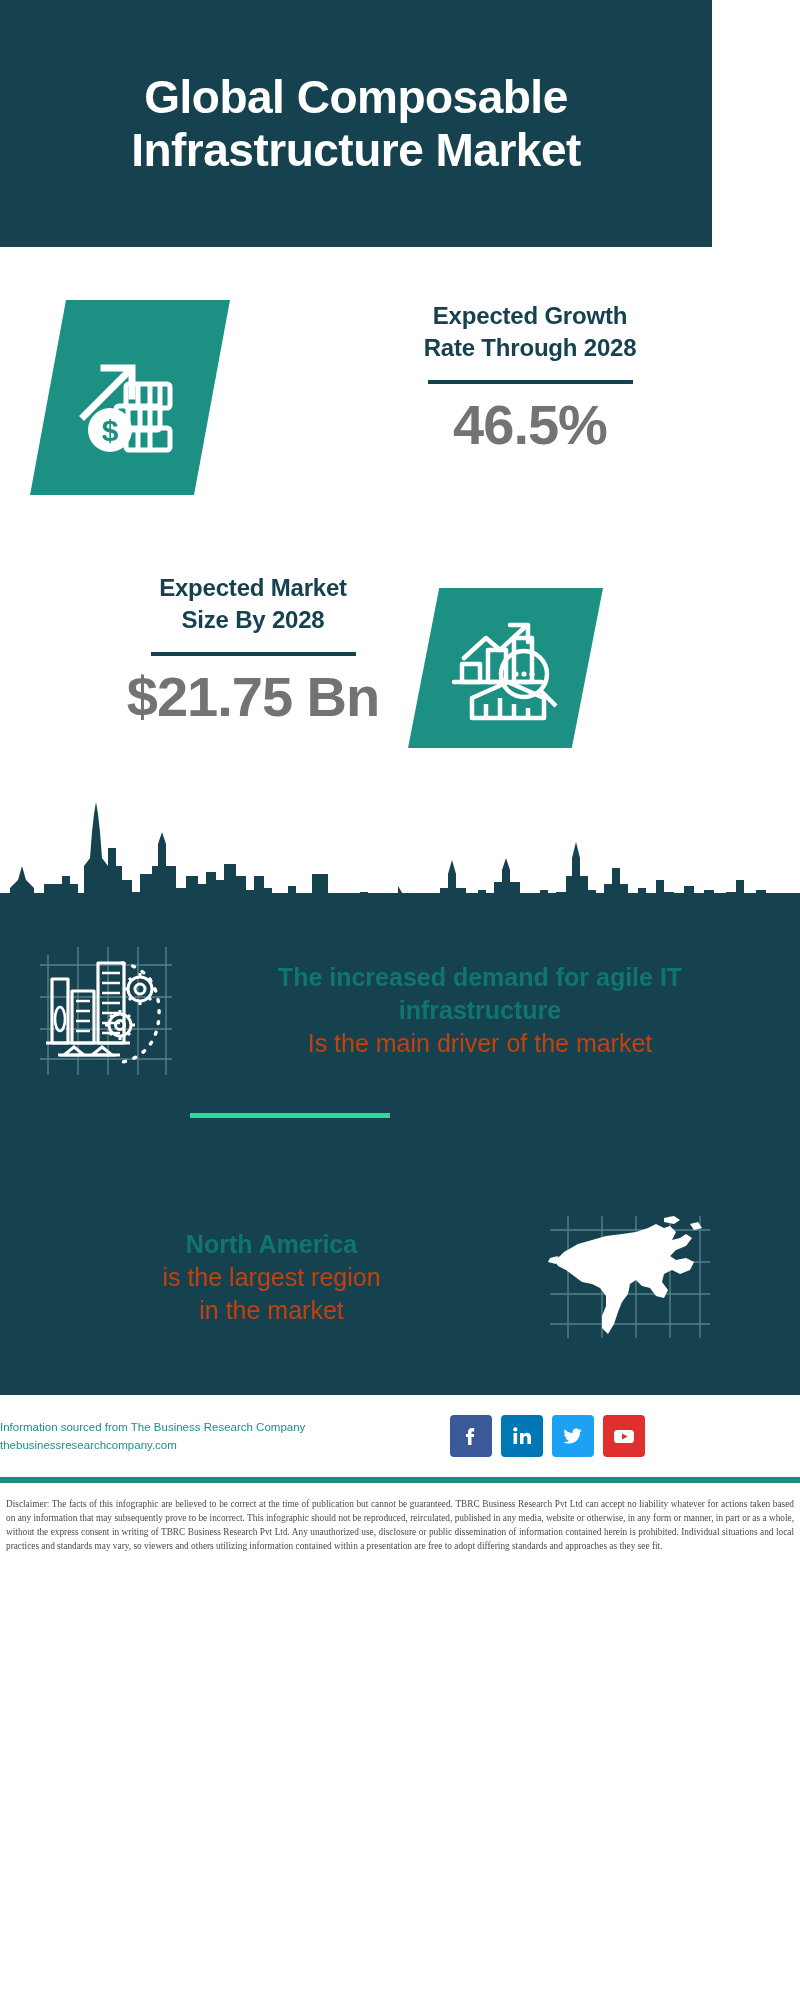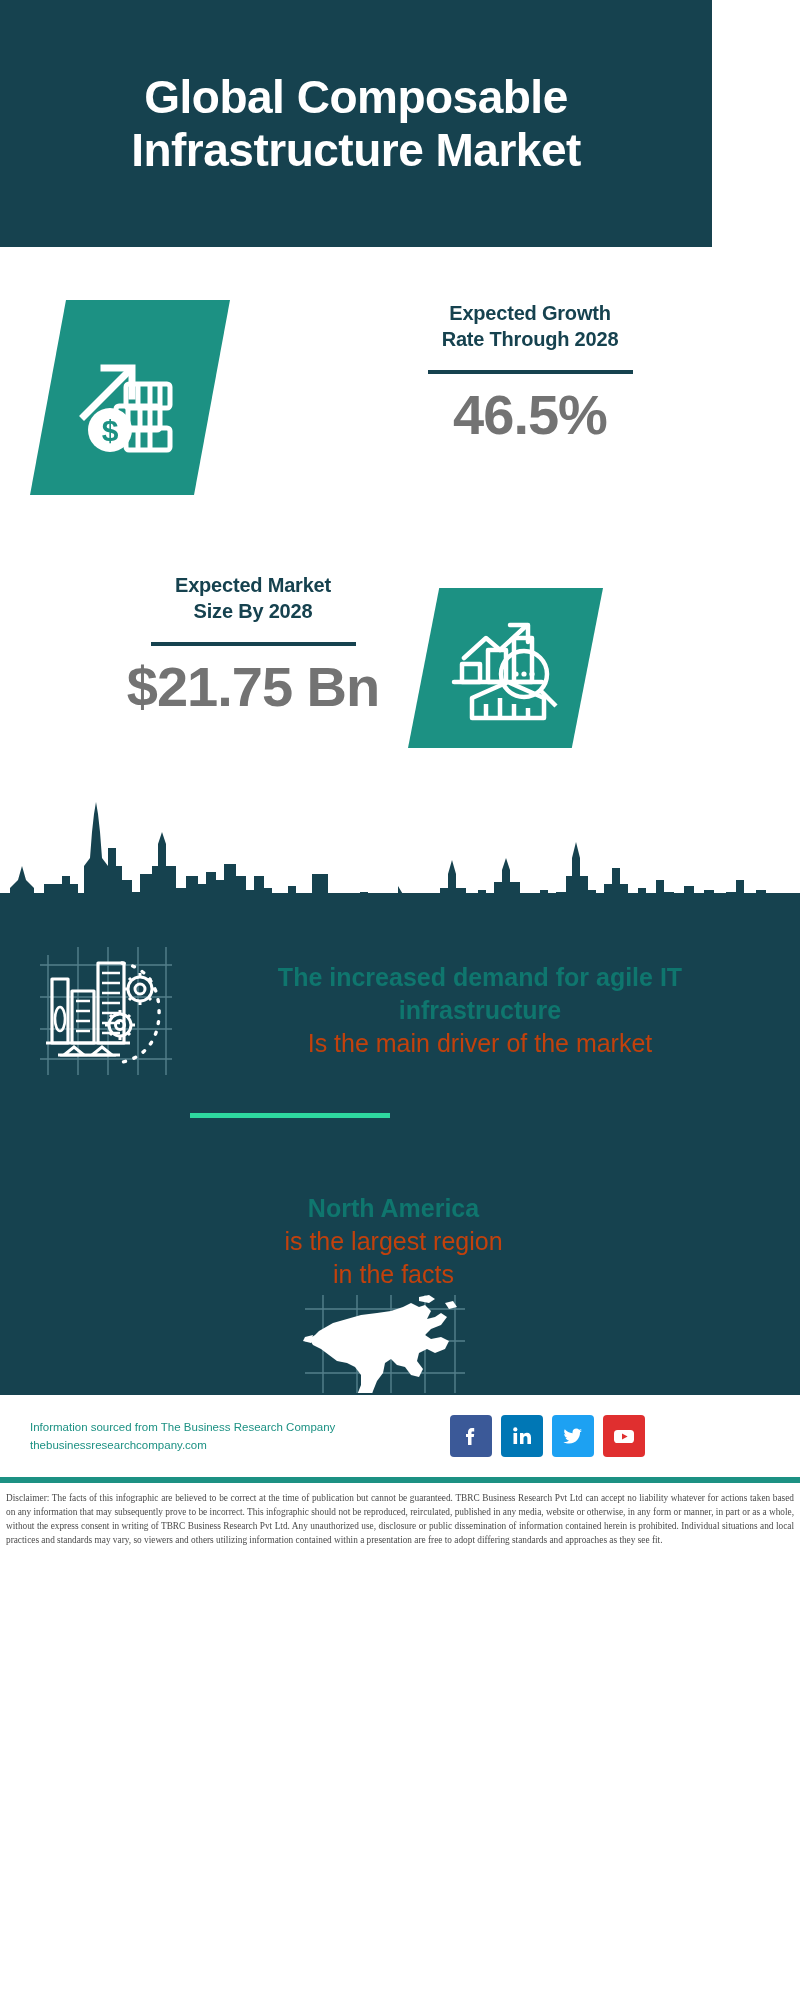--- a/index.html
+++ b/index.html
@@ -35,21 +35,21 @@
   }
   .para.left  { left:30px;  top:300px; width:200px; height:195px;
                 clip-path:polygon(18% 0%, 100% 0%, 82% 100%, 0% 100%); }
   .para.right { left:408px; top:588px; width:195px; height:160px;
                 clip-path:polygon(16% 0%, 100% 0%, 84% 100%, 0% 100%); }
   .para svg { display:block; }
 
   
   .stat { position:absolute; text-align:center; }
   .stat-label {
-    font-size:20px; font-weight:bold; color:#16424F; line-height:1.32;
+    font-size:24px; font-weight:bold; color:#16424F; line-height:1.32;
     letter-spacing:-0.2px;
   }
   .stat-rule {
     width:205px; height:4px; background:#16424F;
     margin:17px auto 12px auto;
   }
   .stat-value {
     font-size:56px; font-weight:bold; color:#737373; line-height:1.05;
     letter-spacing:-1px;
   }
@@ -85,33 +85,33 @@
     font-size:25px; color:#c2410c; line-height:1.32; font-weight:normal;
   }
 
   .divider-mint {
     position:absolute; left:190px; top:1113px;
     width:200px; height:5px; background:#2ED8A0;
   }
 
   
   .region-row {
-    position:absolute; left:16px; top:1192px; width:735px; height:170px;
-    display:flex; align-items:center;flex-direction:column;
+    position:absolute; left:4px; top:1192px; width:735px; height:170px;
+    display:flex; align-items:center;
   }
   .region-text { width:560px; text-align:center; padding-left:20px; }
   .region-icon { width:240px; display:flex; justify-content:center; }
 
   
   .footer-bar {
     position:absolute; left:0; top:1393px; width:800px; height:84px;
     background:#ffffff; border-top:2px solid #16424F;
     display:flex; align-items:center;
   }
-  .footer-src { padding-left:30px; width:450px; }
+  .footer-src { width:450px; }
   .footer-src div {
     font-size:11.5px; color:#1C9183; line-height:1.6; font-weight:normal;
   }
   .socials { display:flex; gap:9px; align-items:center; }
   .social {
     width:42px; height:42px; border-radius:4px;
     display:flex; align-items:center; justify-content:center;
   }
   .social svg { display:block; }
   .sc-fb { background:#3B5998; }
@@ -119,21 +119,21 @@
   .sc-tw { background:#1DA1F2; }
   .sc-yt { background:#E02F2F; }
 
   
   .teal-strip {
     position:absolute; left:0; top:1477px; width:800px; height:6px;
     background:#1C9183;
   }
   .disclaimer {
     position:absolute; left:0; top:1483px; width:800px; height:461px;
-    background:#fff; padding:9px 6px 0 6px;
+    background:#fff; padding:15px 6px 0 6px;
   }
   .disclaimer p {
     font-size:9.3px; color:#4a4a4a; line-height:1.5;
     text-align:justify; font-family:"Liberation Serif", serif;
   }
 </style>
 </head>
 <body>
 
 <div class="header">
@@ -264,21 +264,21 @@
     <div class="plain-line">Is the main driver of the market</div>
   </div>
 </div>
 
 <div class="divider-mint"></div>
 
 <div class="region-row">
   <div class="region-text">
     <div class="accent-line-1">North America</div>
     <div class="plain-line">is the largest region</div>
-    <div class="plain-line">in the facts</div>
+    <div class="plain-line">in the market</div>
   </div>
   <div class="region-icon">
     <svg width="170" height="130" viewBox="0 0 170 130" aria-hidden="true">
       <g stroke="#5f8b96" stroke-width="1.4" opacity="0.85">
         <path d="M24 4 L24 126 M58 4 L58 126 M92 4 L92 126 M126 4 L126 126 M156 4 L156 126"></path>
         <path d="M6 18 L166 18 M6 50 L166 50 M6 82 L166 82 M6 112 L166 112"></path>
       </g>
       <path fill="#ffffff" d="M20 40 L34 32 L48 28 L62 24 L78 22 L92 20 L104 16 L112 12 L120 16 L126 14
         L132 20 L128 28 L136 26 L142 22 L148 26 L142 34 L132 38 L126 44 L132 48 L142 46 L150 50
         L146 58 L136 62 L128 58 L120 62 L118 70 L124 78 L120 86 L112 84 L106 76 L98 74 L92 68

